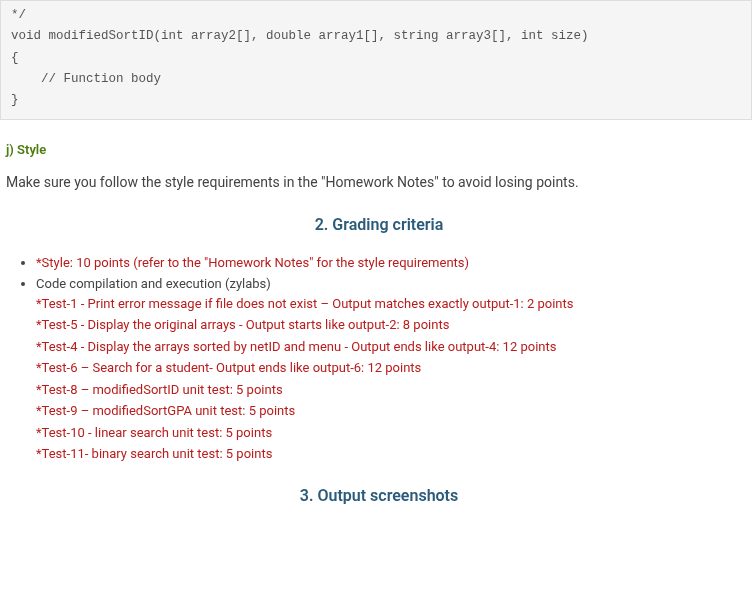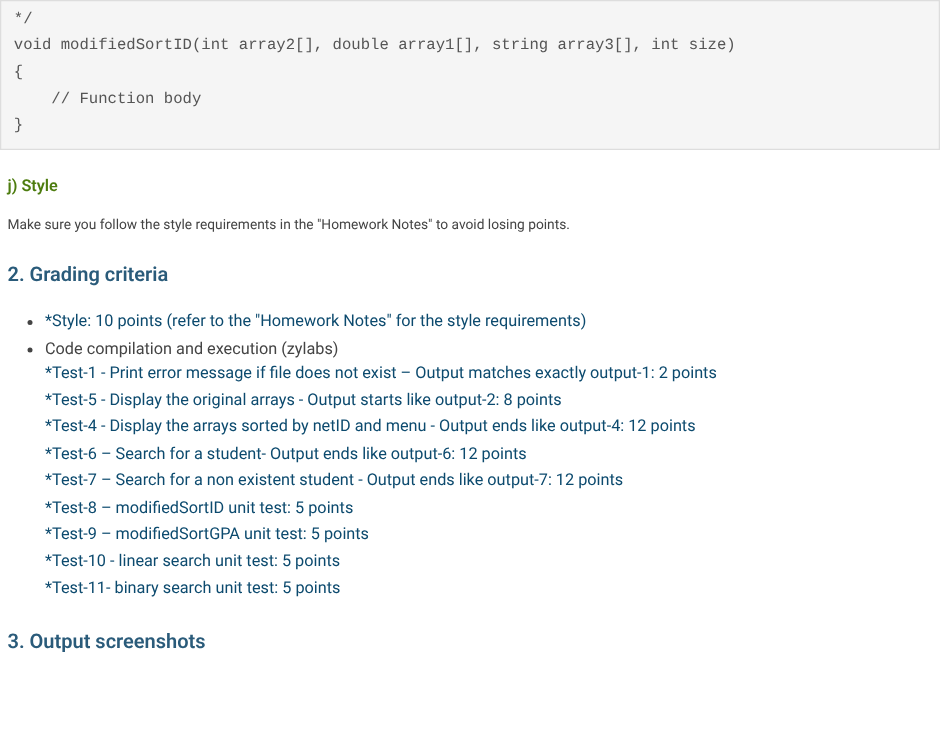--- a/index.html
+++ b/index.html
@@ -29,45 +29,46 @@
     }
     .section-label {
       color: #4d7c0f;
       font-weight: 600;
       font-size: 13px;
       margin: 6px 0 12px 6px;
     }
     .body-text {
       color: #444;
       margin: 10px 0 18px 6px;
-      font-size: 11px;
+      font-size: 14px;
     }
     .h2 {
       color: #2a5b7a;
       font-weight: 600;
       font-size: 16px;
       margin: 20px 0 16px 6px;
+      text-align: center;
     }
     ul.criteria {
       list-style: disc;
       margin-left: 36px;
       color: #444;
       font-size: 13px;
     }
     ul.criteria > li {
       margin-bottom: 2px;
     }
     .sublist {
       list-style: none;
       margin-left: 0;
       padding-left: 0;
     }
     .sublist li {
       margin-bottom: 2px;
-      color: #0c4a6e;
+      color: #b91c1c;
     }
   </style>
 </head>
 <body>
 
 <div class="code-block">*/
 void modifiedSortID(int array2[], double array1[], string array3[], int size)
 {
     // Function body
 }</div>
@@ -83,21 +84,20 @@
       <li>*Style: 10 points (refer to the "Homework Notes" for the style requirements)</li>
     </ul>
   </li>
   <li>
     <span>Code compilation and execution (zylabs)</span>
     <ul class="sublist">
       <li>*Test-1 - Print error message if file does not exist – Output matches exactly output-1: 2 points</li>
       <li>*Test-5 - Display the original arrays - Output starts like output-2: 8 points</li>
       <li>*Test-4 - Display the arrays sorted by netID and menu - Output ends like output-4: 12 points</li>
       <li>*Test-6 – Search for a student- Output ends like output-6: 12 points</li>
-      <li>*Test-7 – Search for a non existent student - Output ends like output-7: 12 points</li>
       <li>*Test-8 – modifiedSortID unit test: 5 points</li>
       <li>*Test-9 – modifiedSortGPA unit test: 5 points</li>
       <li>*Test-10 - linear search unit test: 5 points</li>
       <li>*Test-11- binary search unit test: 5 points</li>
     </ul>
   </li>
 </ul>
 
 <div class="h2">3. Output screenshots</div>
 

